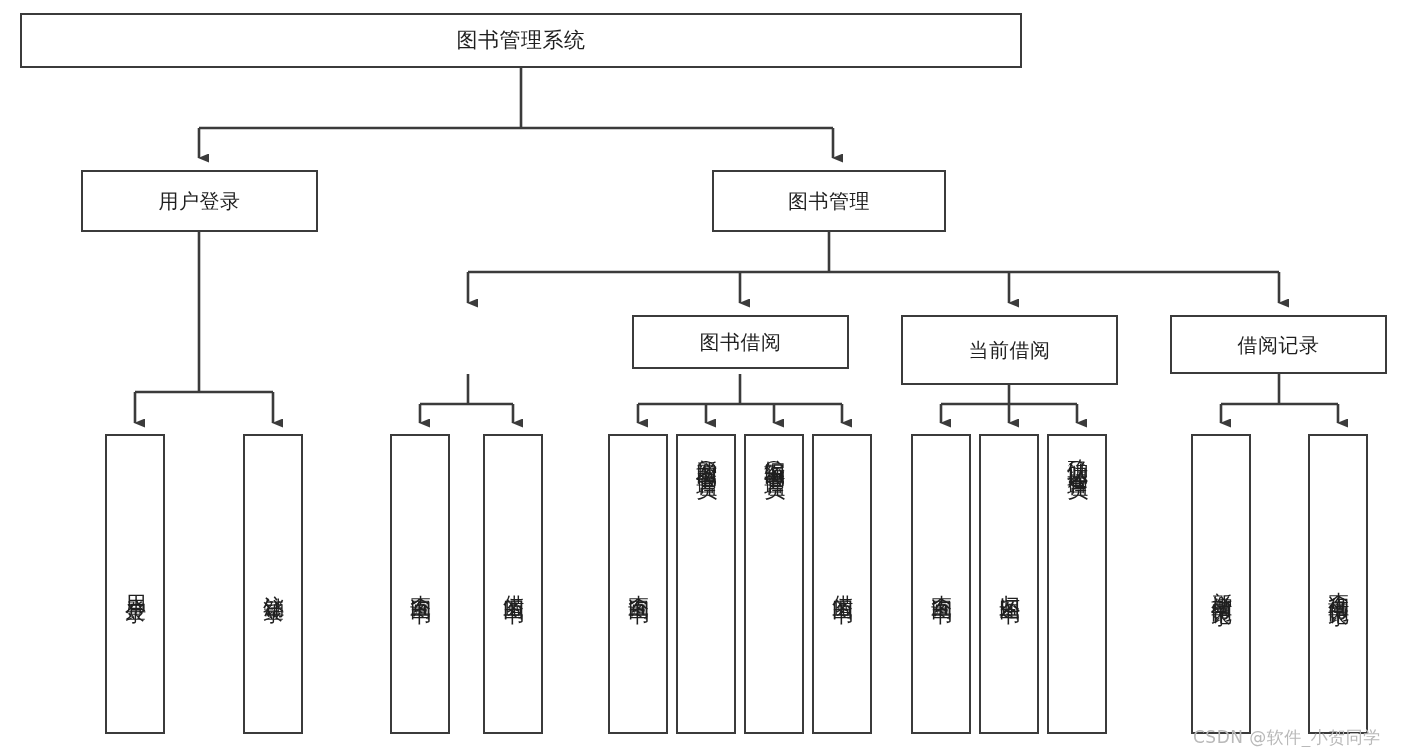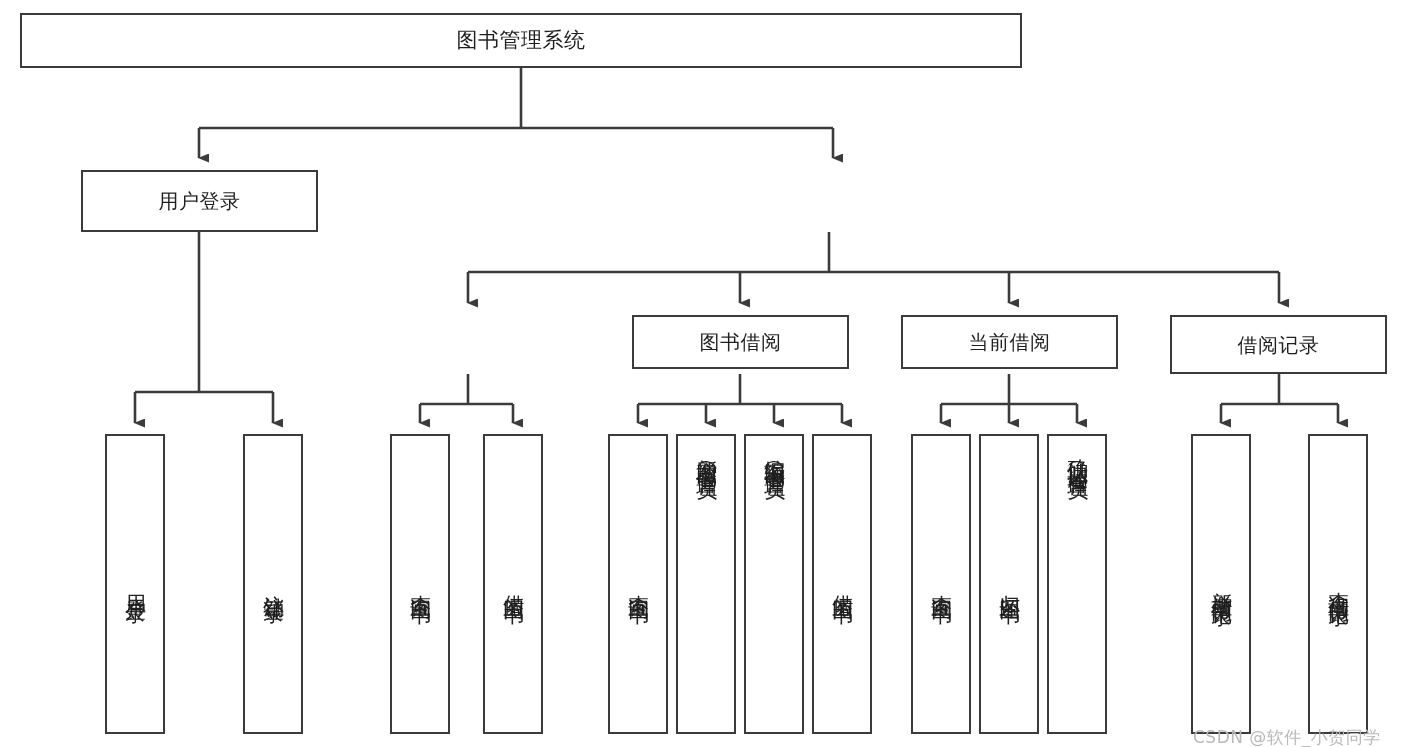--- a/index.html
+++ b/index.html
@@ -123,25 +123,28 @@
     </g>
   </svg>
 
   <div class="node h root" style="left:20px;top:13px;width:1002px;height:55px;">
     <span class="lbl">图书管理系统</span>
   </div>
 
   <div class="node h" style="left:81px;top:170px;width:237px;height:62px;">
     <span class="lbl">用户登录</span>
   </div>
+  <div class="node h" style="left:712px;top:170px;width:234px;height:62px;">
+    <span class="lbl">图书管理</span>
+  </div>
 
   <div class="node h" style="left:632px;top:315px;width:217px;height:54px;">
     <span class="lbl">图书借阅</span>
   </div>
-  <div class="node h" style="left:901px;top:315px;width:217px;height:54px;justify-content:center;">
+  <div class="node h" style="left:901px;top:315px;width:217px;height:70px;justify-content:center;">
     <span class="lbl">当前借阅</span>
   </div>
   <div class="node h" style="left:1170px;top:315px;width:217px;height:59px;">
     <span class="lbl">借阅记录</span>
   </div>
 
   <div class="node v mid" style="left:105px;top:434px;width:60px;height:300px;">
     <span class="lbl">用户登录</span>
   </div>
   <div class="node v mid" style="left:243px;top:434px;width:60px;height:300px;">

